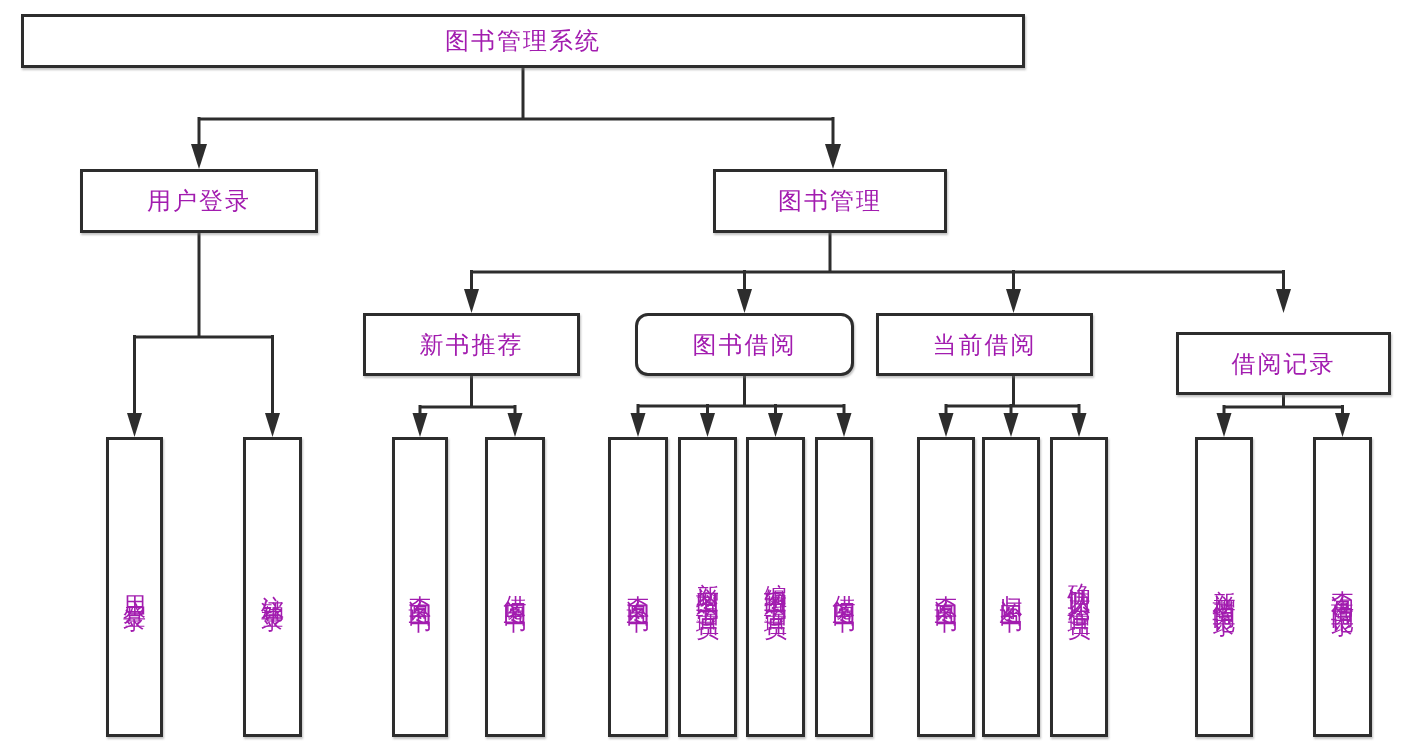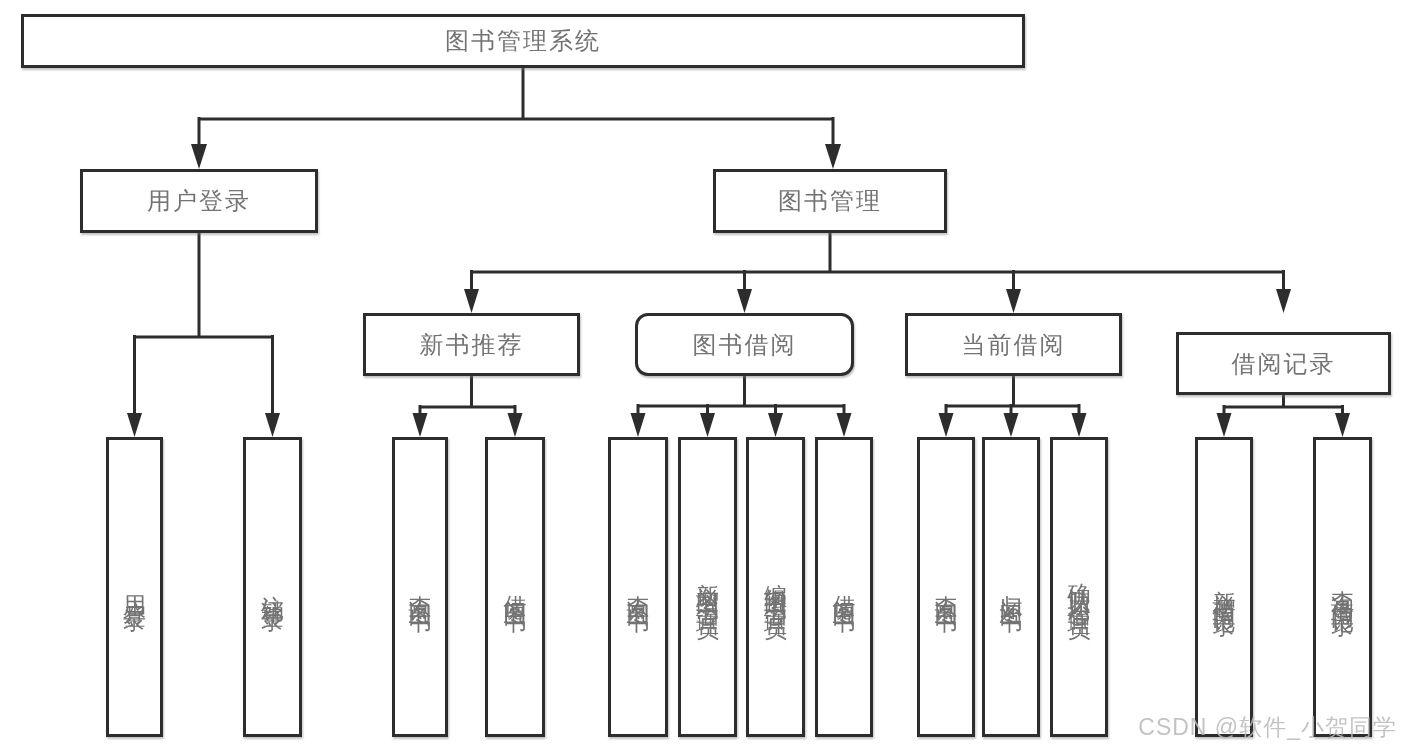--- a/index.html
+++ b/index.html
@@ -20,21 +20,21 @@
     position: absolute;
     box-sizing: border-box;
     border: 3px solid #2d2d2d;
     background: #ffffff;
     display: flex;
     align-items: center;
     justify-content: center;
     box-shadow: 1px 2px 2px rgba(120,120,120,0.45);
   }
   .lbl {
-    color: #737373;
+    color: #a21caf;
     font-size: 24px;
     letter-spacing: 2px;
     white-space: nowrap;
   }
   .lbl.v {
     writing-mode: vertical-rl;
     text-orientation: mixed;
     font-size: 23px;
     letter-spacing: 5px;
     line-height: 1;
@@ -139,21 +139,21 @@
   <div class="box" style="left:363px; top:313px; width:217px; height:63px;">
     <span class="lbl">新书推荐</span>
   </div>
 
   <div class="box" style="left:713px; top:169px; width:234px; height:64px;">
     <span class="lbl">图书管理</span>
   </div>
   <div class="box" style="left:635px; top:313px; width:219px; height:63px;border-radius:13px;">
     <span class="lbl">图书借阅</span>
   </div>
-  <div class="box" style="left:905px; top:313px; width:217px; height:63px;">
+  <div class="box" style="left:876px; top:313px; width:217px; height:63px;">
     <span class="lbl">当前借阅</span>
   </div>
   <div class="box" style="left:1176px; top:332px; width:215px; height:63px;">
     <span class="lbl">借阅记录</span>
   </div>
 
   <div class="box" style="left:106px; top:437px; width:57px; height:300px;">
     <span class="lbl v">用户登录</span>
   </div>
   <div class="box" style="left:243px; top:437px; width:59px; height:300px;">
@@ -190,15 +190,14 @@
     <span class="lbl v">确认归还（管理员）</span>
   </div>
 
   <div class="box" style="left:1195px; top:437px; width:58px; height:300px;">
     <span class="lbl v">新增借阅记录</span>
   </div>
   <div class="box" style="left:1313px; top:437px; width:59px; height:300px;">
     <span class="lbl v">查询借阅记录</span>
   </div>
 
-  <div class="watermark">CSDN @软件_小贺同学</div>
 
 </div>
 
 </body></html>

